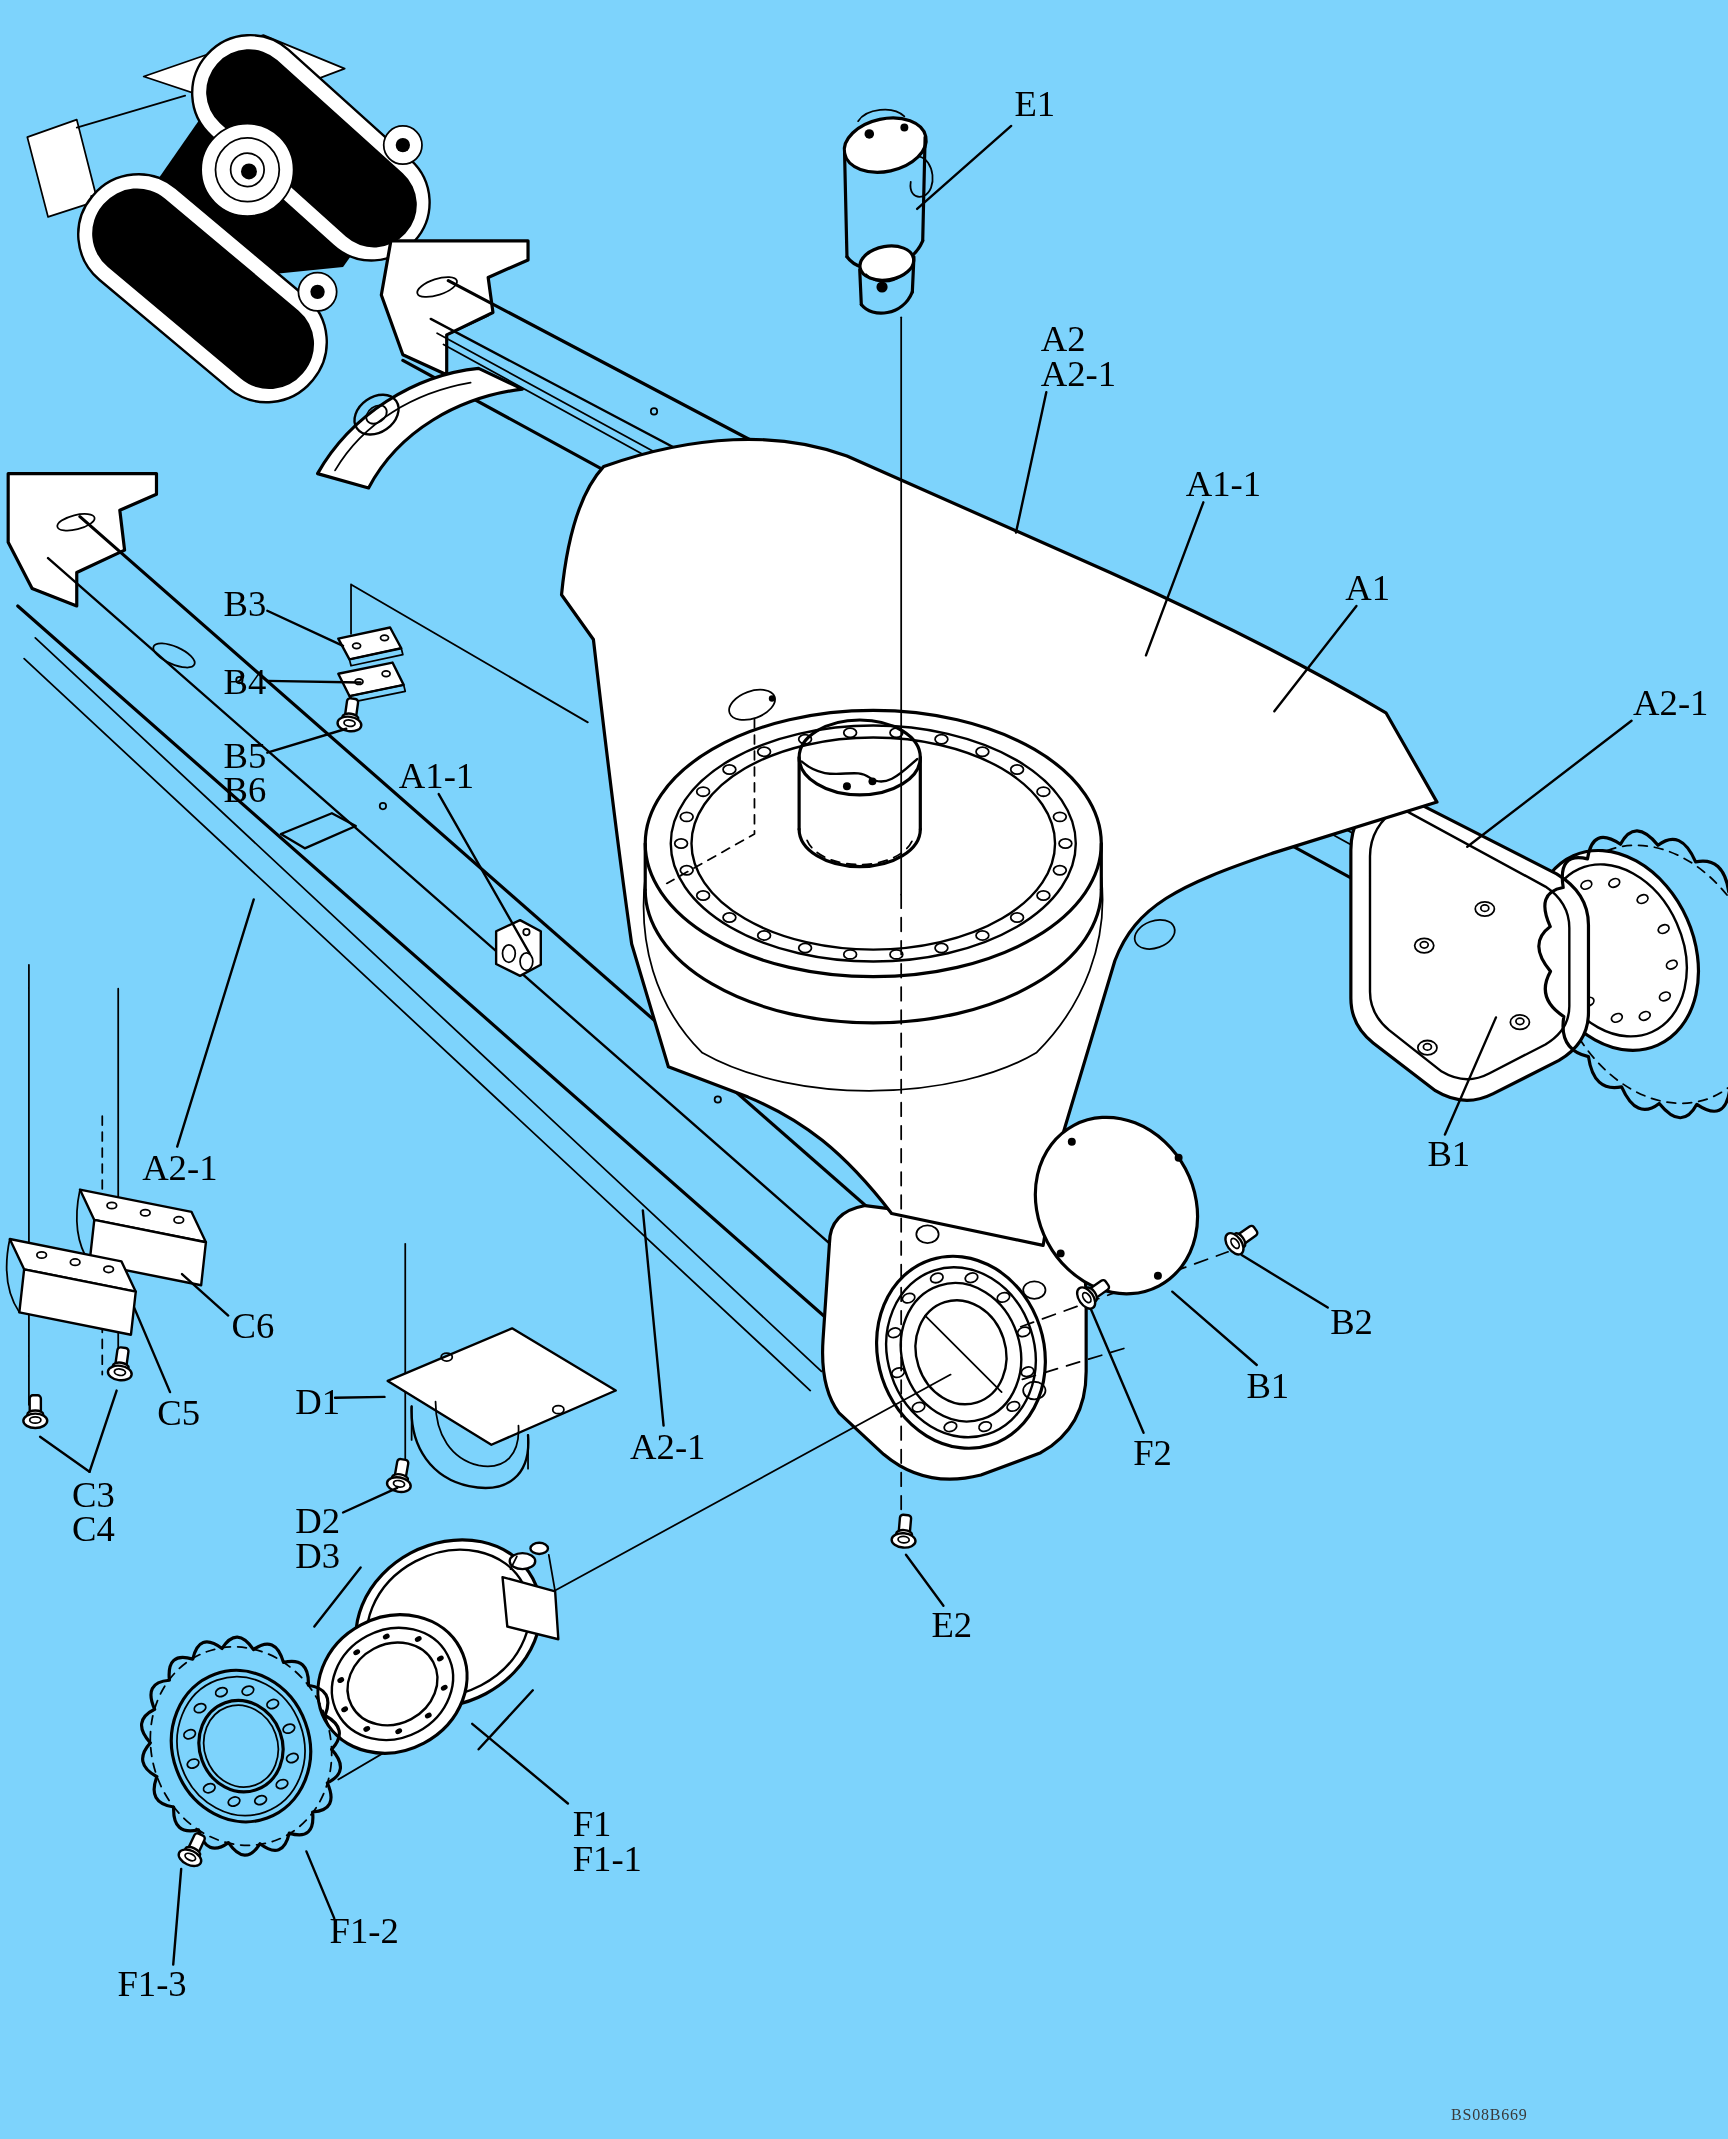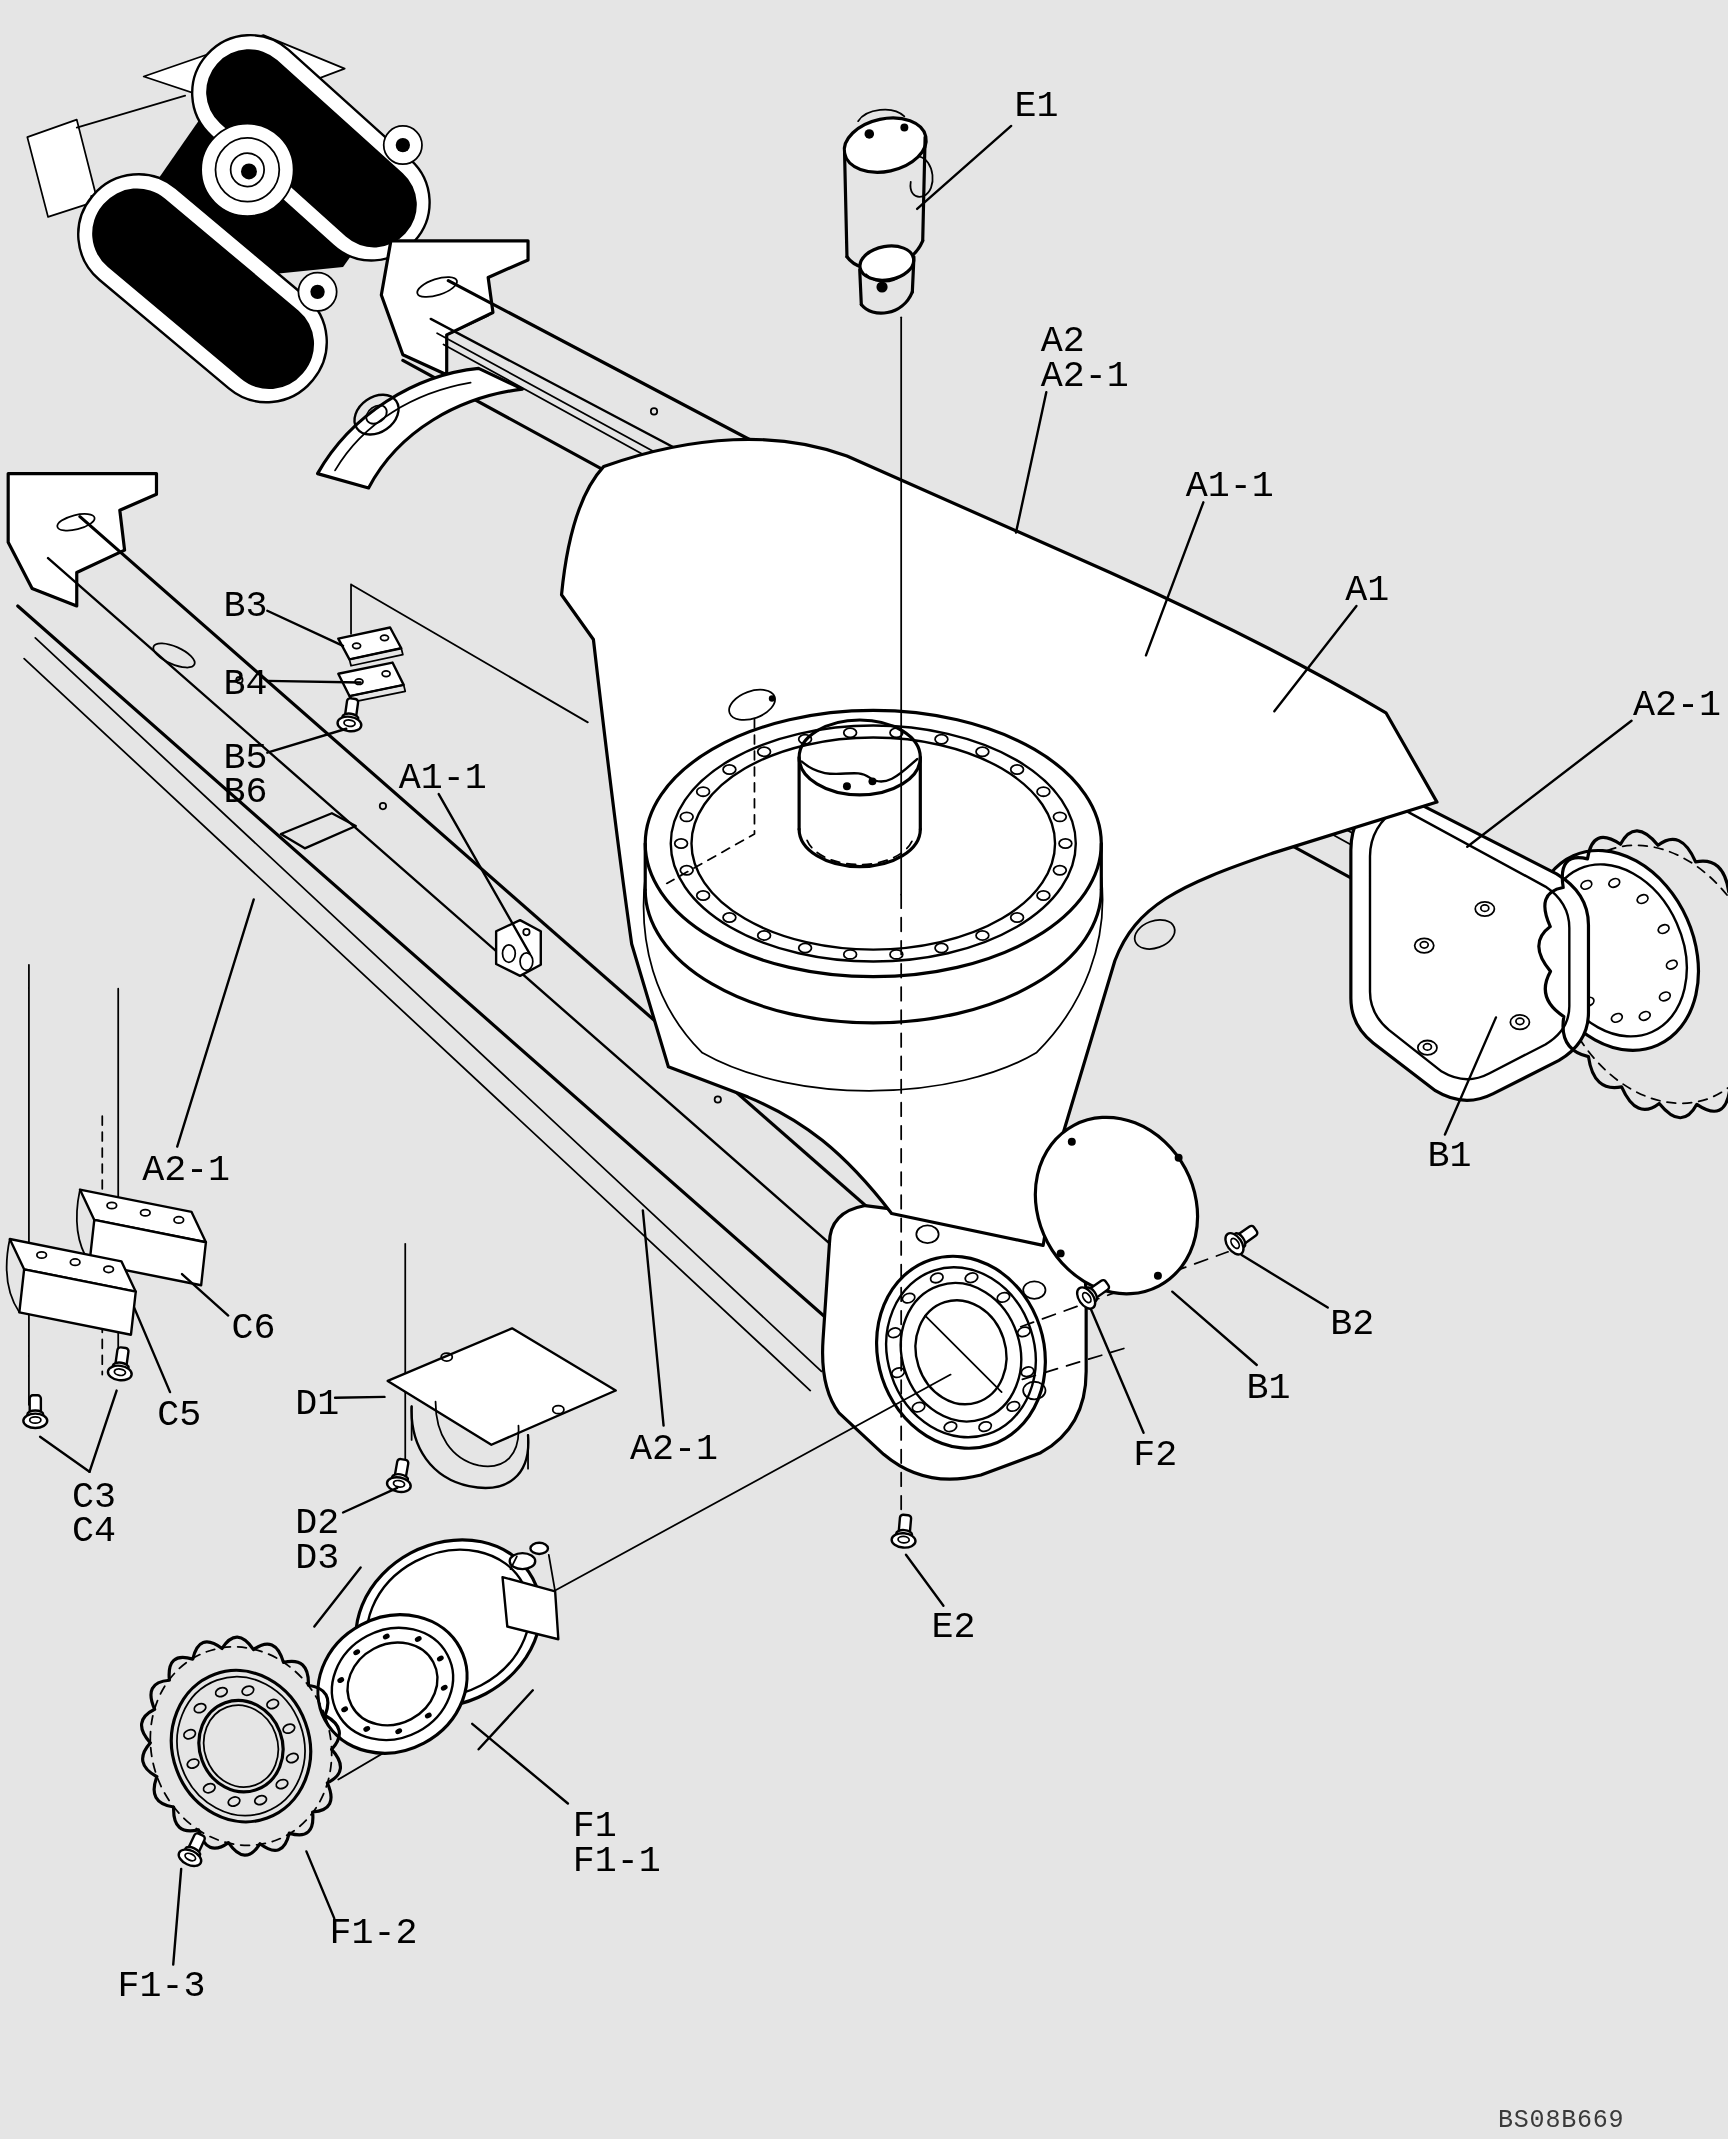--- a/index.html
+++ b/index.html
@@ -1,27 +1,27 @@
 <!DOCTYPE html>
 <html style="font-size:12.8px"><head>
 <meta charset="utf-8">
 <style>
   html,body{margin:0;padding:0;background:#fff;}
-  .page{position:relative;width:1729px;height:2140px;background:#e5e5e5;overflow:hidden;
-        font-family:Liberation Mono, monospace;}
+  .page{position:relative;width:1729px;height:2140px;background:#7dd3fc;overflow:hidden;
+        font-family:Liberation Serif, serif;}
   svg{position:absolute;inset:0;}
   .s4{stroke:#000;stroke-width:4;fill:none;stroke-linecap:round;stroke-linejoin:round;}
   .s3{stroke:#000;stroke-width:3;fill:none;stroke-linecap:round;stroke-linejoin:round;}
   .s2{stroke:#000;stroke-width:2.2;fill:none;stroke-linecap:round;stroke-linejoin:round;}
   .fw{fill:#ffffff;}
   .fb{fill:#000000;}
   .dsh{stroke-dasharray:17 12;}
   .dsh2{stroke-dasharray:11 9;}
   .lbl{font-size:46px;fill:#000;}
-  .code{position:absolute;left:1498px;top:2106px;font-size:25px;color:#3a3a3a;
+  .code{position:absolute;left:1451px;top:2106px;font-size:16px;color:#3a3a3a;
         letter-spacing:0.8px;}
 </style>
 </head>
 <body>
 
 <div class="page">
 <svg id="art" viewBox="0 0 2168 2684" width="1729" height="2140">
 
   <g>
     <polygon class="s2 fw" points="60,272 34,172 96,150 122,252"></polygon>

